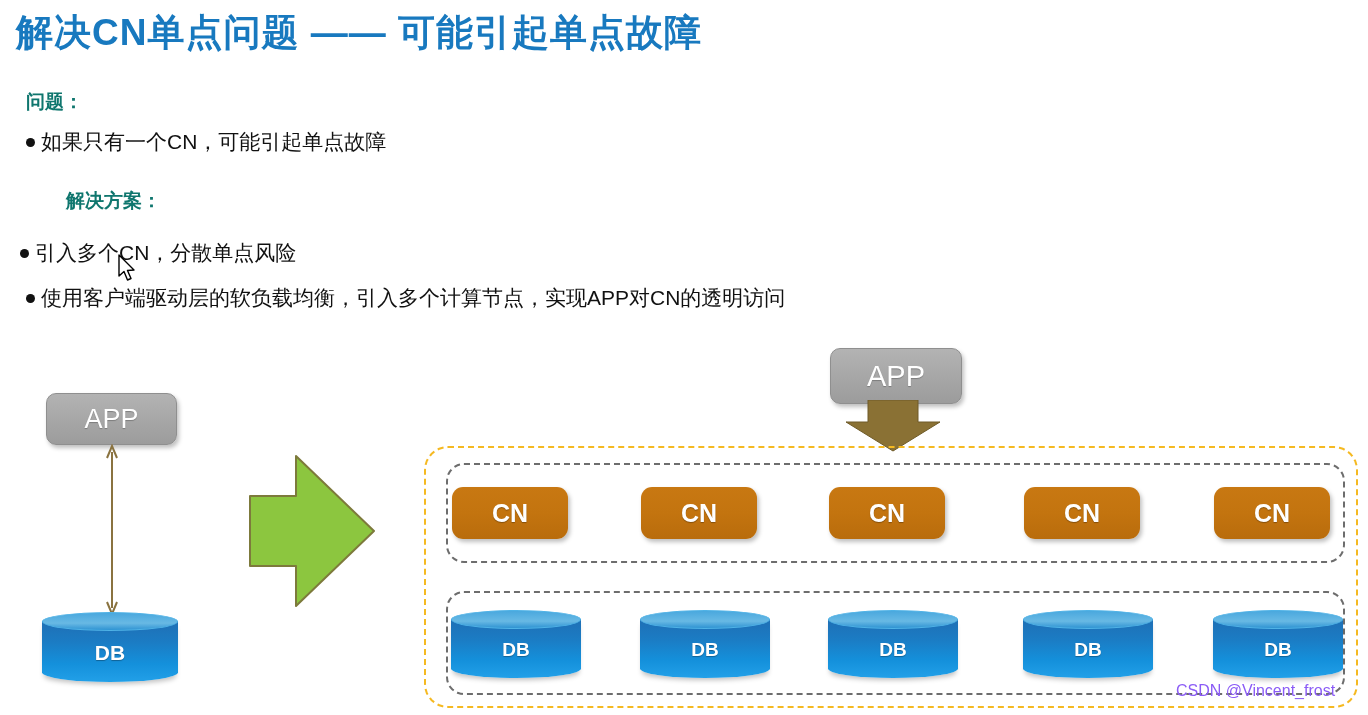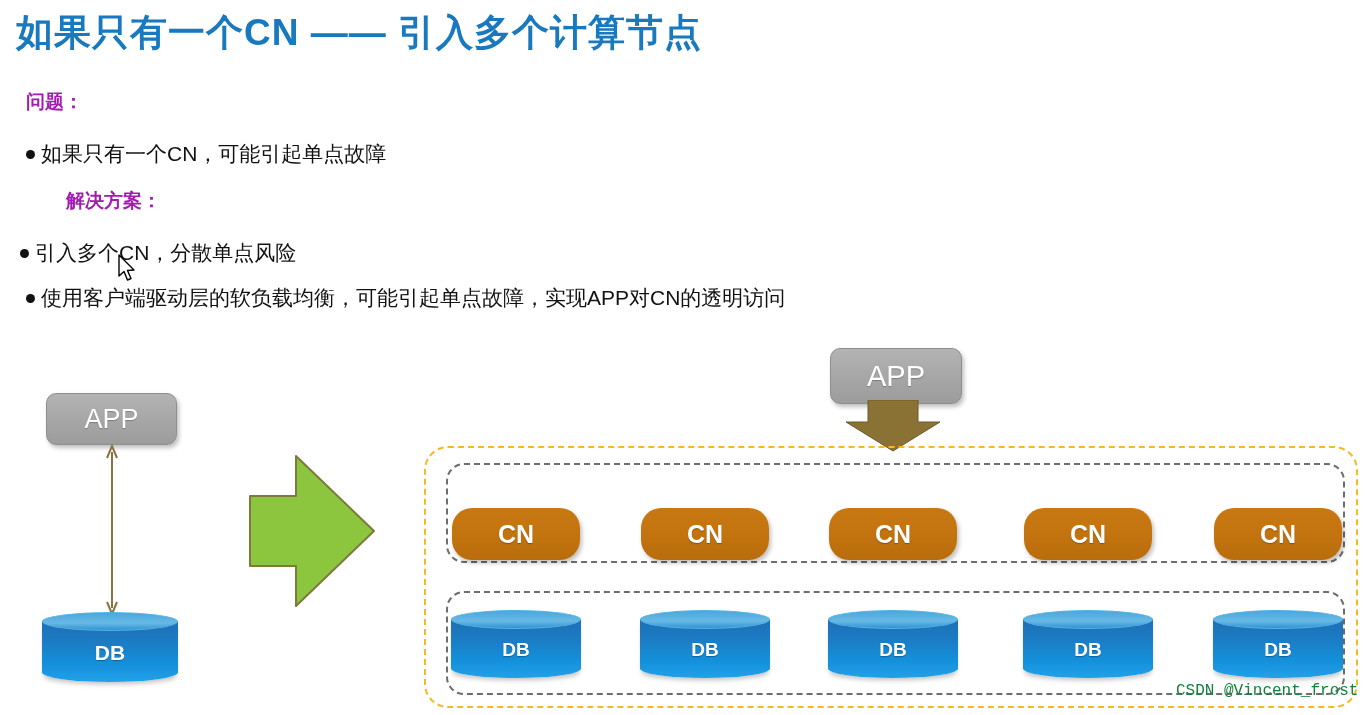--- a/index.html
+++ b/index.html
@@ -26,21 +26,21 @@
     color: #1879bf;
     letter-spacing: 1px;
     white-space: nowrap;
   }
 
   
   .section-label {
     position: absolute;
     font-size: 19px;
     font-weight: bold;
-    color: #a21caf;
+    color: #0f766e;
     white-space: nowrap;
   }
   .label-problem { left: 26px; top: 89px; }
   .label-solution { left: 26px; top: 188px; margin-left: 40px; }
 
   .bullet {
     position: absolute;
     font-size: 21px;
     color: #111111;
     white-space: nowrap;
@@ -49,21 +49,21 @@
   }
   .bullet .dot {
     display: inline-block;
     width: 9px;
     height: 9px;
     border-radius: 50%;
     background: #111111;
     margin-right: 6px;
     flex: none;
   }
-  .bullet-0 { left: 26px; top: 140px; }
+  .bullet-0 { left: 26px; top: 128px; }
   .bullet-1 { left: 20px; top: 239px; }
   .bullet-2 { left: 26px; top: 284px; }
 
   
   .app-box {
     position: absolute;
     background: linear-gradient(180deg, #b3b3b3 0%, #a6a6a6 55%, #9c9c9c 100%);
     border: 1px solid #8f8f8f;
     border-radius: 10px;
     box-shadow: 2px 3px 4px rgba(0,0,0,0.25);
@@ -142,25 +142,25 @@
     z-index: 3;
     padding-top: 6px;
   }
 
   .db-left { left: 42px; top: 612px; width: 136px; height: 76px; font-size: 21px; }
   .db-row  { top: 610px; width: 130px; height: 74px; font-size: 19px; }
 
   
   .cn {
     position: absolute;
-    top: 508px;
-    width: 128px;
+    top: 487px;
+    width: 116px;
     height: 52px;
     background: linear-gradient(180deg, #c87812 0%, #c3740f 50%, #b96c0c 100%);
-    border-radius: 20px;
+    border-radius: 11px;
     box-shadow: 2px 3px 4px rgba(0,0,0,0.25);
     color: #ffffff;
     font-size: 25px;
     font-weight: bold;
     display: flex;
     align-items: center;
     justify-content: center;
     text-shadow: 0 1px 1px rgba(0,0,0,0.3);
   }
 
@@ -184,57 +184,57 @@
   }
   .inner-cn  { left: 446px; top: 463px; width: 899px; height: 100px; }
   .inner-db  { left: 446px; top: 591px; width: 899px; height: 104px; }
 
   
   .watermark {
     position: absolute;
     left: 1176px;
     top: 682px;
     font-size: 16px;
-    color: #15803d;
+    color: #8b5cf6;
     white-space: nowrap;
-    font-family: Liberation Mono, monospace;
+    font-family: Liberation Sans, sans-serif;
   }
 
   
   .cursor {
     position: absolute;
     left: 118px;
     top: 254px;
     width: 20px;
     height: 30px;
     pointer-events: none;
   }
 </style>
 </head>
 <body>
 
-<div class="slide-title">如果只有一个CN —— 引入多个计算节点</div>
+<div class="slide-title">解决CN单点问题 —— 可能引起单点故障</div>
 
 <div class="section-label label-problem">问题：</div>
 
 <div class="bullet bullet-0">
   <span class="dot"></span>
   <span>如果只有一个CN，可能引起单点故障</span>
 </div>
 
 <div class="section-label label-solution">解决方案：</div>
 
 <div class="bullet bullet-1">
   <span class="dot"></span>
   <span>引入多个CN，分散单点风险</span>
 </div>
 
 <div class="bullet bullet-2">
   <span class="dot"></span>
-  <span>使用客户端驱动层的软负载均衡，可能引起单点故障，实现APP对CN的透明访问</span>
+  <span>使用客户端驱动层的软负载均衡，引入多个计算节点，实现APP对CN的透明访问</span>
 </div>
 
 <div class="app-box app-left">APP</div>
 
 <div class="arrow-vert">
   <svg width="12" height="172" viewBox="0 0 12 172">
     <line x1="6" y1="8" x2="6" y2="164" stroke="#8a7340" stroke-width="2"></line>
     <polyline points="1,14 6,2 11,14" fill="none" stroke="#8a7340" stroke-width="2"></polyline>
     <polyline points="1,158 6,170 11,158" fill="none" stroke="#8a7340" stroke-width="2"></polyline>
   </svg>

